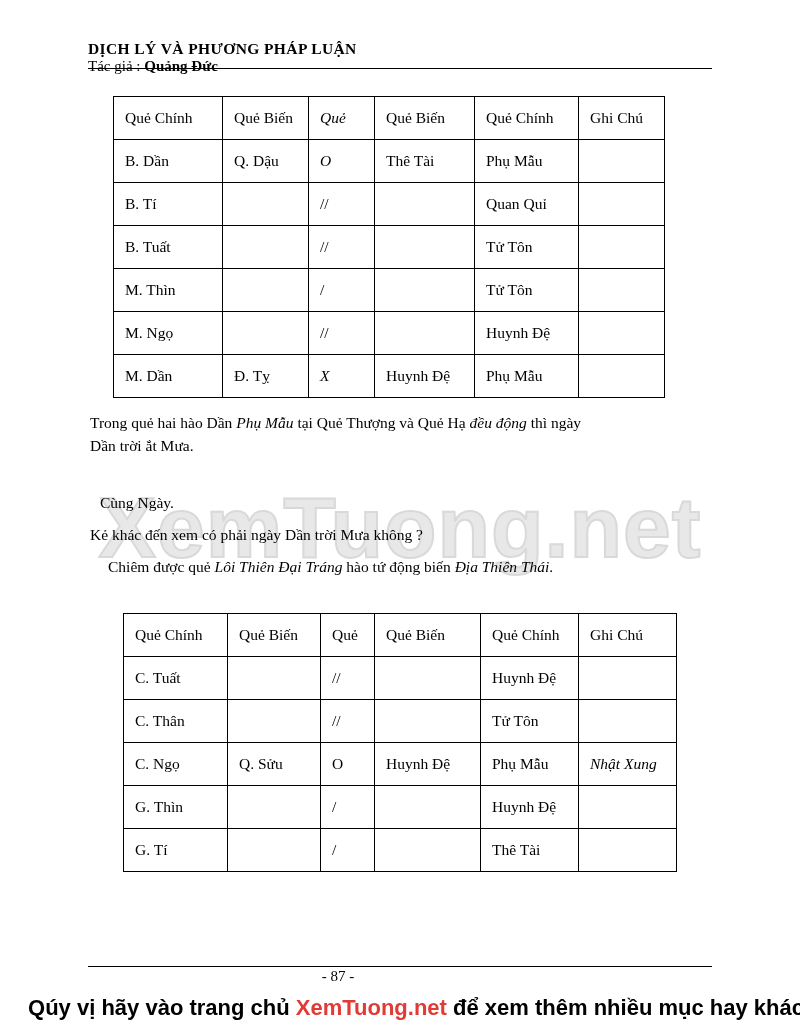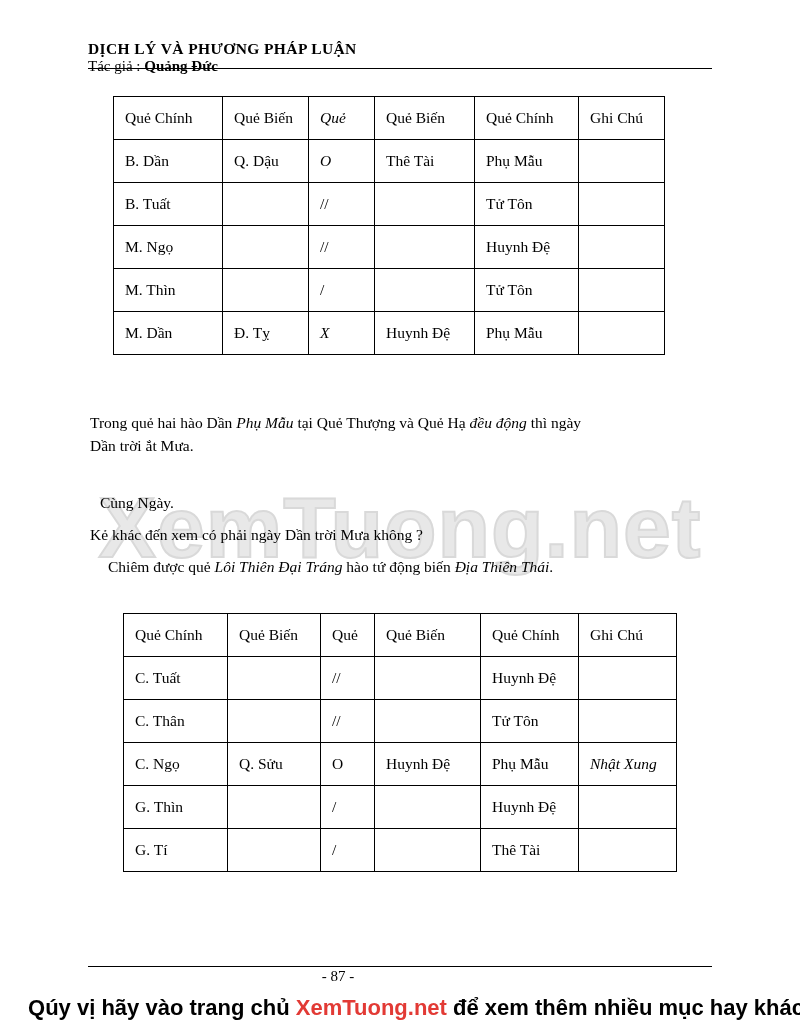--- a/index.html
+++ b/index.html
@@ -216,41 +216,49 @@
         </tr>
         <tr>
           <td>B. Dần</td>
           <td>Q. Dậu</td>
           <td class="italic">O</td>
           <td>Thê Tài</td>
           <td>Phụ Mẫu</td>
           <td></td>
         </tr>
         <tr>
+          <td>B. Tí</td>
+          <td></td>
+          <td>//</td>
+          <td></td>
+          <td>Quan Quỉ</td>
+          <td></td>
+        </tr>
+        <tr>
           <td>B. Tuất</td>
           <td></td>
           <td>//</td>
           <td></td>
           <td>Tử Tôn</td>
           <td></td>
         </tr>
         <tr>
+          <td>M. Thìn</td>
+          <td></td>
+          <td>/</td>
+          <td></td>
+          <td>Tử Tôn</td>
+          <td></td>
+        </tr>
+        <tr>
           <td>M. Ngọ</td>
           <td></td>
           <td>//</td>
           <td></td>
           <td>Huynh Đệ</td>
-          <td></td>
-        </tr>
-        <tr>
-          <td>M. Thìn</td>
-          <td></td>
-          <td>/</td>
-          <td></td>
-          <td>Tử Tôn</td>
           <td></td>
         </tr>
         <tr>
           <td>M. Dần</td>
           <td>Đ. Tỵ</td>
           <td class="italic">X</td>
           <td>Huynh Đệ</td>
           <td>Phụ Mẫu</td>
           <td></td>
         </tr>

